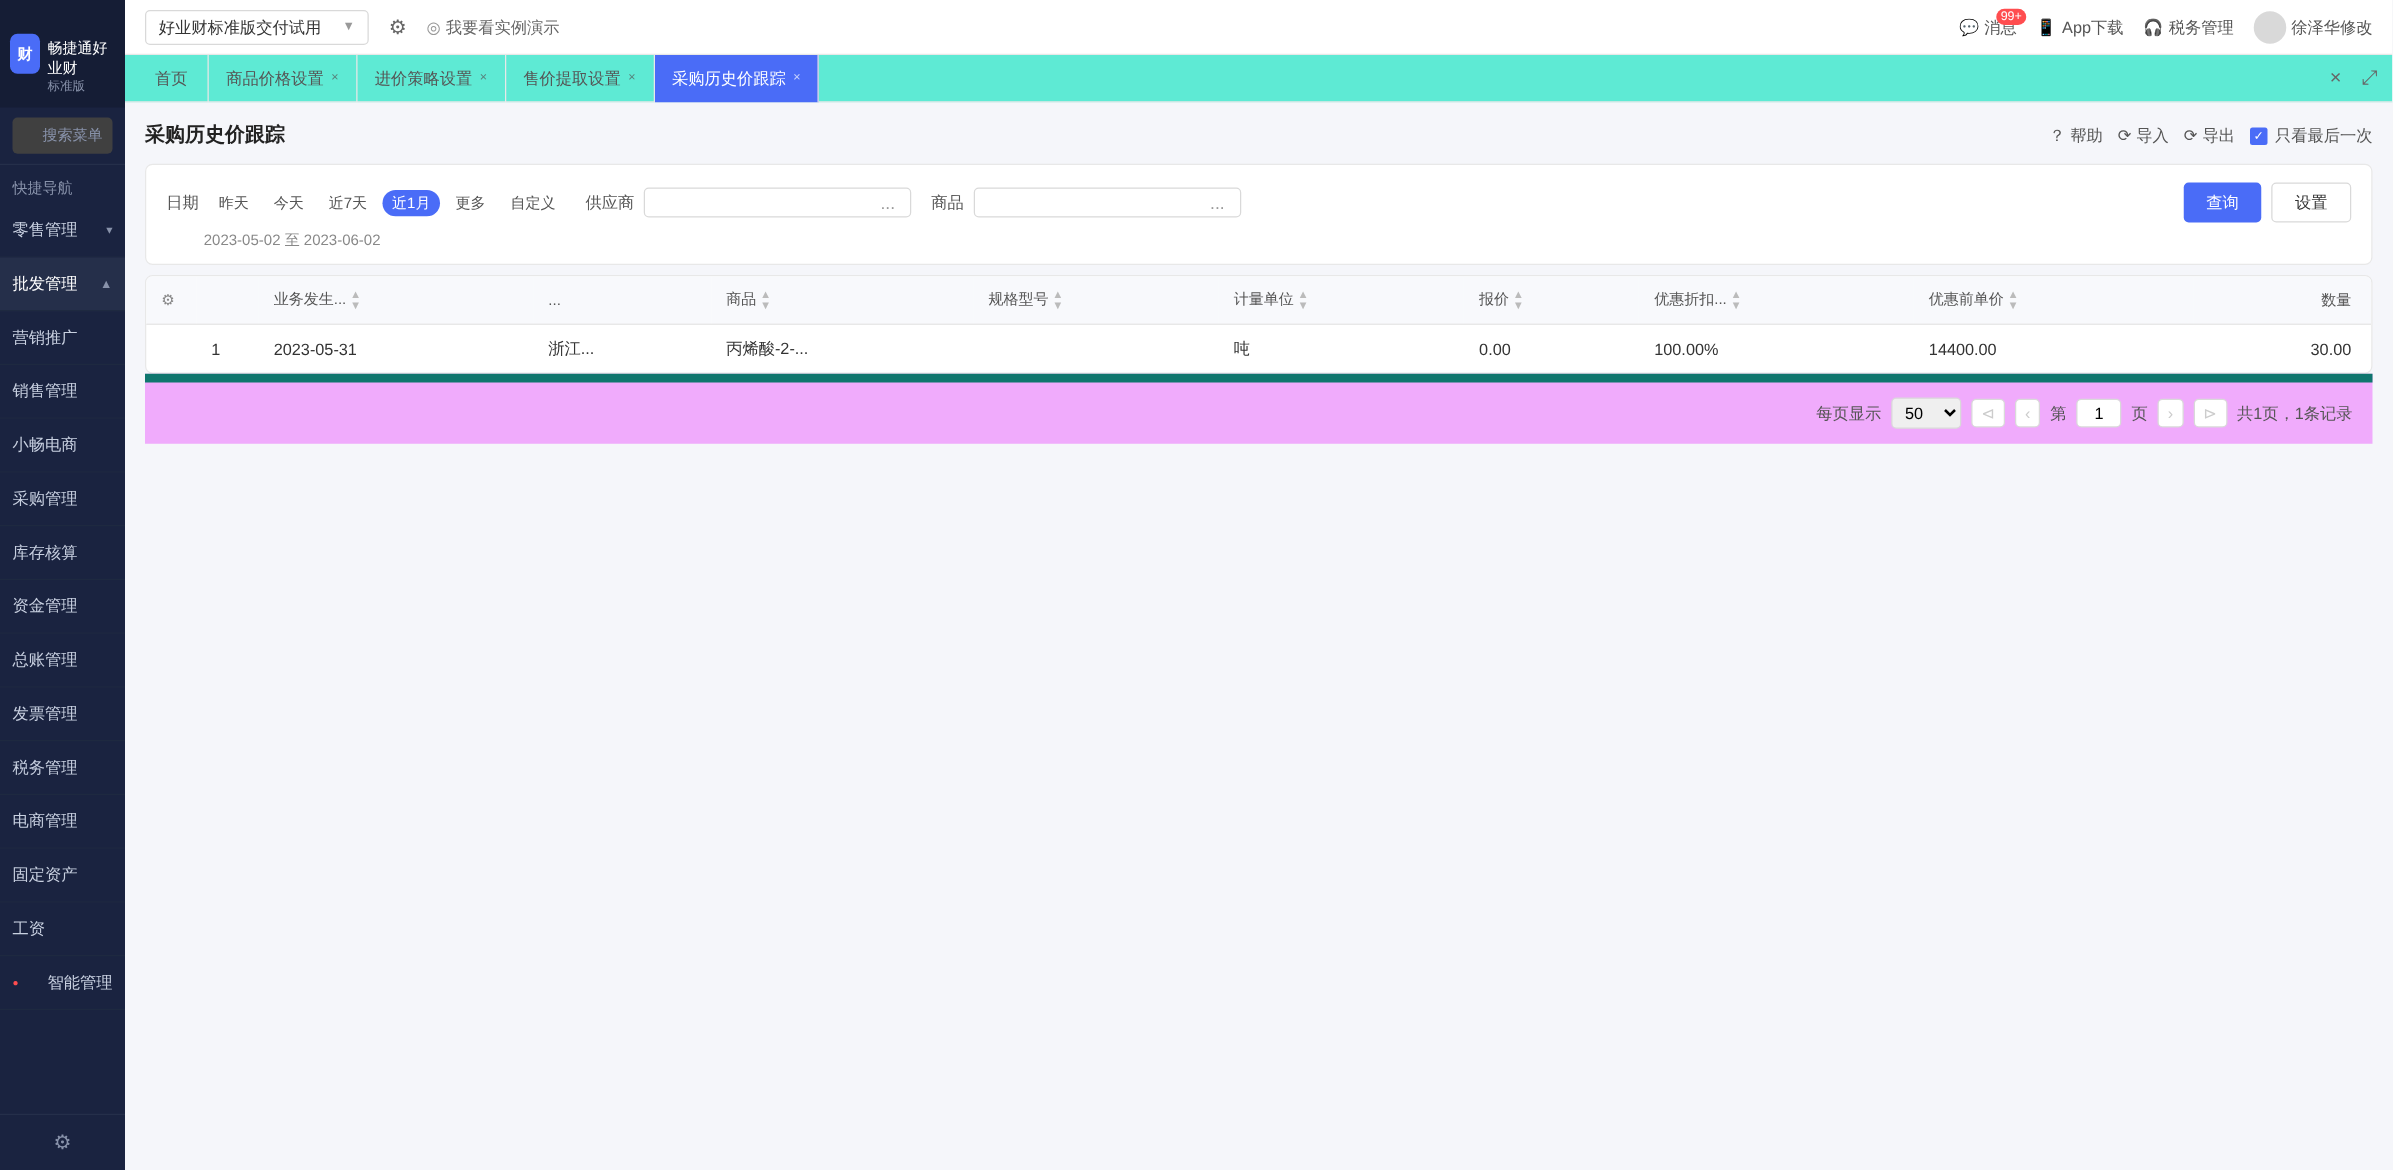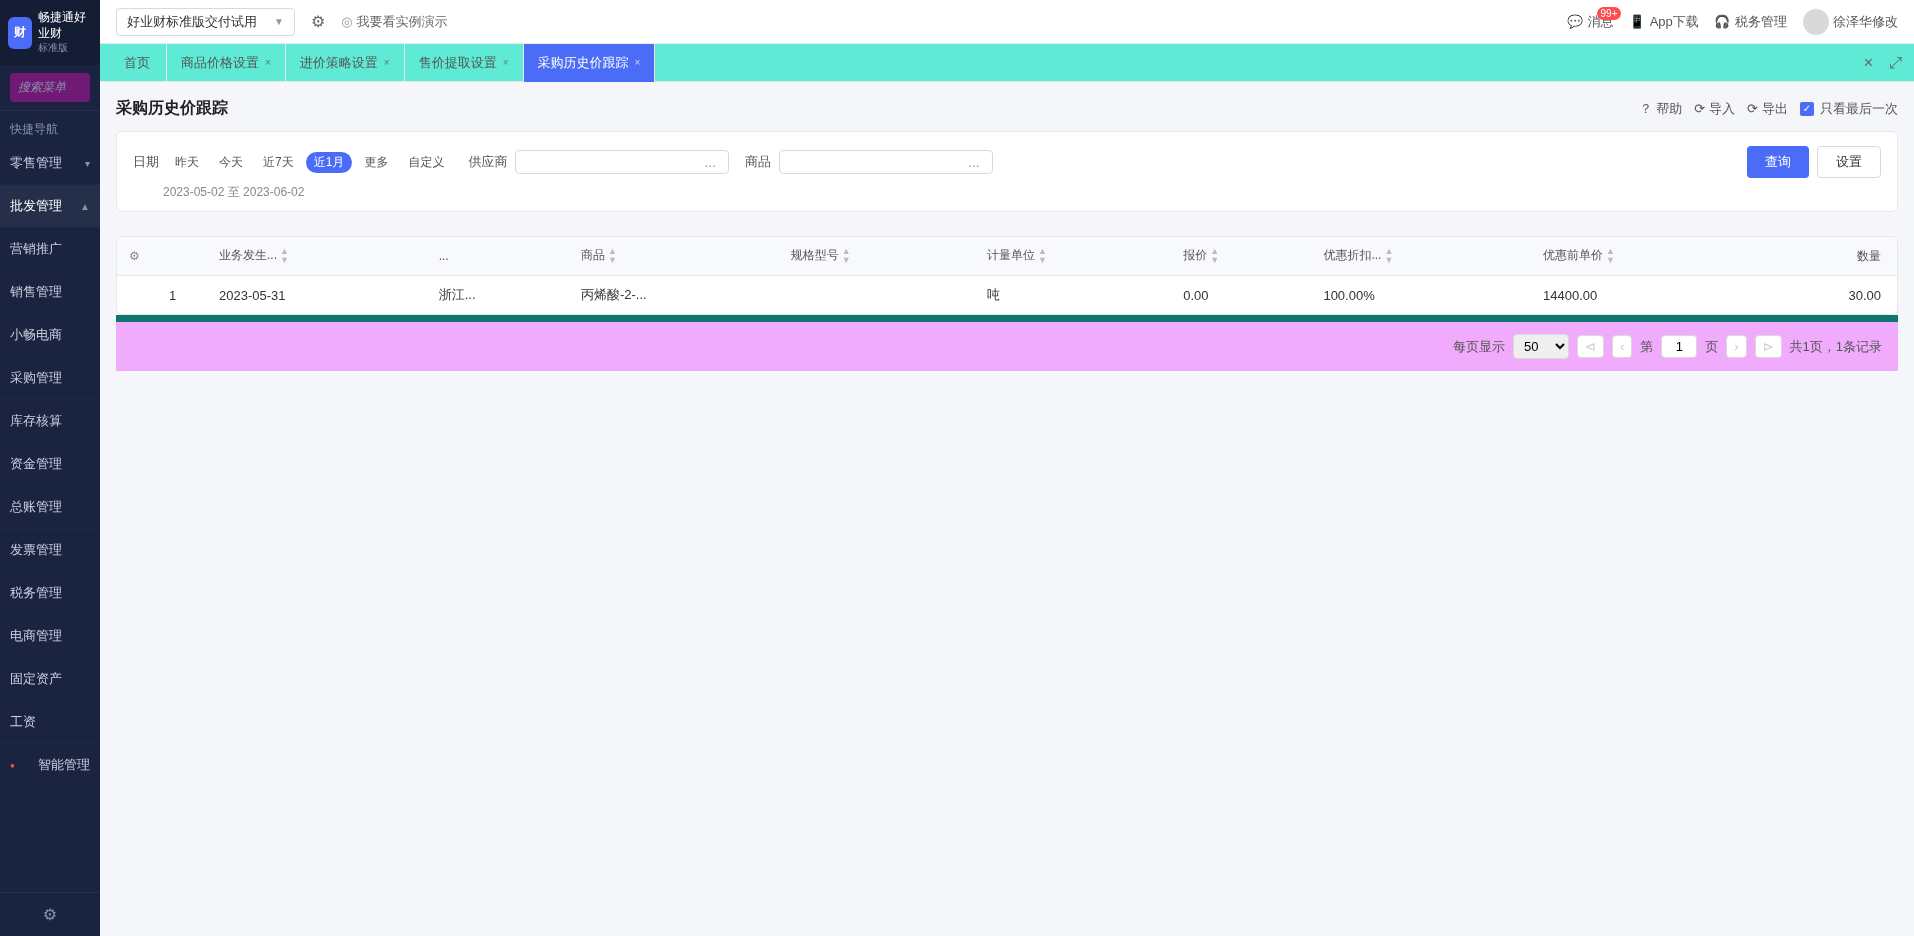--- a/index.html
+++ b/index.html
@@ -23,31 +23,30 @@
       gap: 6px;
       min-height: 56px;
     }
     .sidebar-logo-icon {
       width: 32px; height: 32px;
       background: #4a6cf7;
       border-radius: 6px;
       display: flex; align-items: center; justify-content: center;
       color: #fff; font-size: 12px; font-weight: bold;
     }
-    .sidebar-logo-text { font-size: 12px; color: #fff; line-height: 1.3; }
+    .sidebar-logo-text { font-size: 12px; color: #fff; line-height: 1.3; margin-top: 21px; }
     .sidebar-logo-sub { font-size: 10px; color: #8892aa; }
     .sidebar-search {
       padding: 8px 10px;
       border-bottom: 1px solid #252f4a;
     }
     .sidebar-search-btn {
-      width: 100%; background: #701a75; border: none; border-radius: 4px;
+      width: 100%; background: #404040; border: none; border-radius: 4px;
       color: #8892aa; font-size: 12px; padding: 6px 8px; cursor: pointer;
-      text-align: left;
-      font-style: italic;
+      text-align: right;
     }
     .sidebar-nav-item {
       padding: 12px 10px;
       cursor: pointer;
       font-size: 13px;
       color: #c8d0e0;
       display: flex; align-items: center; justify-content: space-between;
       border-bottom: 1px solid #1e2940;
     }
     .sidebar-nav-item.active { background: #252f4a; color: #fff; }
@@ -141,21 +140,21 @@
     .page-action-btn {
       display: flex; align-items: center; gap: 4px; color: #555; font-size: 13px; cursor: pointer; background: none; border: none;
     }
     .page-action-checkbox { display: flex; align-items: center; gap: 6px; color: #555; font-size: 13px; }
     .checkbox-blue { width: 14px; height: 14px; background: #4a6cf7; border-radius: 2px; display: inline-flex; align-items: center; justify-content: center; }
     .checkbox-blue::after { content: "✓"; color: #fff; font-size: 10px; }
 
     
     .filter-bar {
       background: #fff; border-radius: 6px; padding: 14px 16px 10px;
-      margin-bottom: 24px; border: 1px solid #e8e8e8;
+      margin-bottom: 8px; border: 1px solid #e8e8e8;
     }
     .filter-row { display: flex; align-items: center; gap: 16px; flex-wrap: wrap; }
     .filter-group { display: flex; align-items: center; gap: 8px; }
     .filter-label { color: #555; font-size: 13px; white-space: nowrap; }
     .filter-date-pills { display: flex; align-items: center; gap: 4px; }
     .date-pill {
       padding: 2px 8px; border-radius: 12px; font-size: 12px; cursor: pointer; color: #555;
     }
     .date-pill.active { background: #4a6cf7; color: #fff; }
     .date-range { font-size: 12px; color: #888; margin-top: 4px; }

